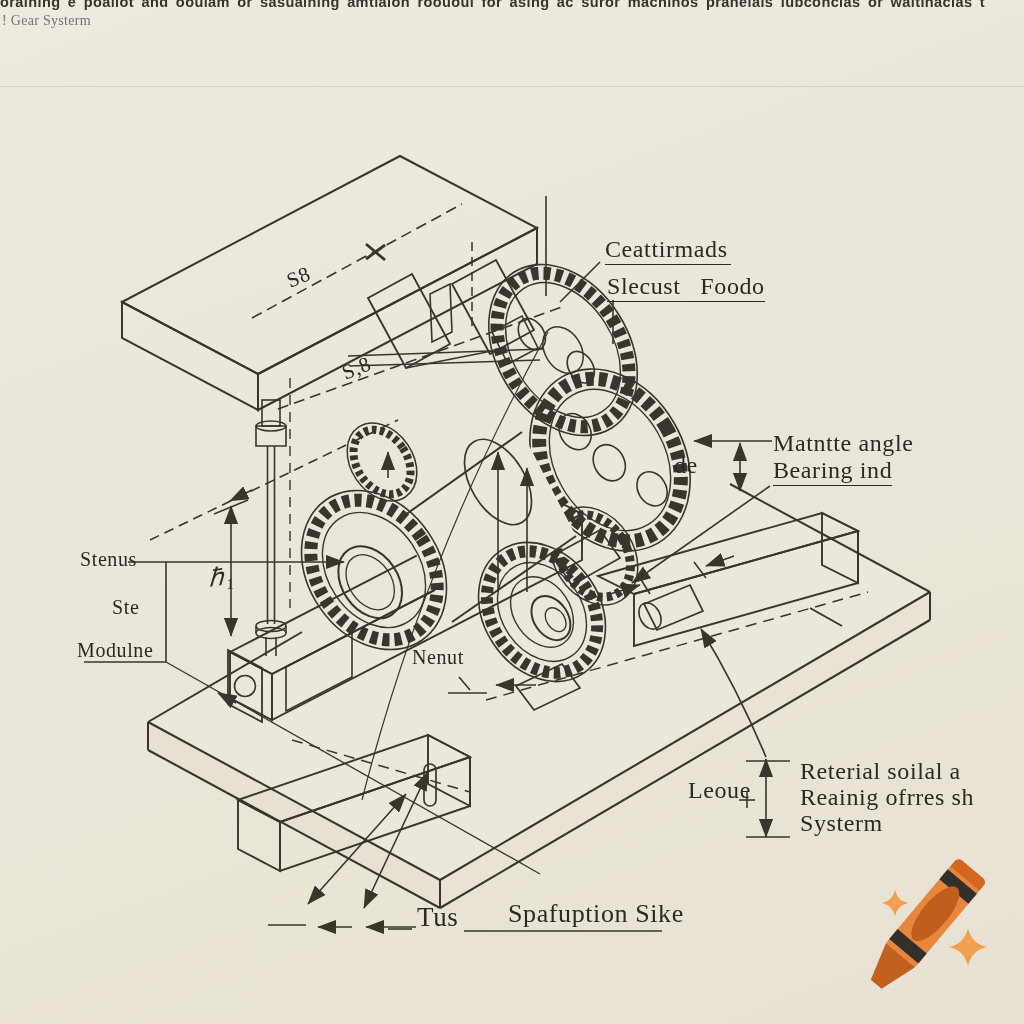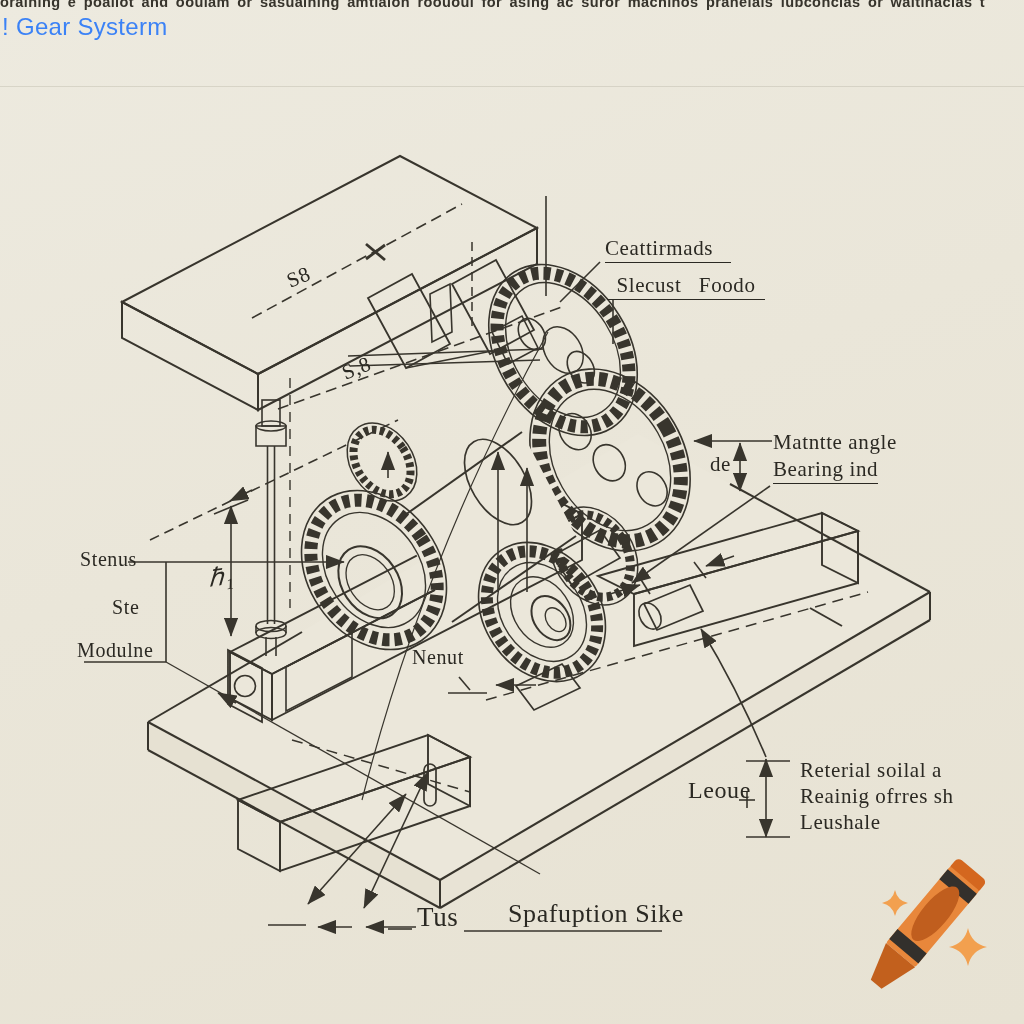--- a/index.html
+++ b/index.html
@@ -8,27 +8,27 @@
     background:linear-gradient(160deg,#edeadf 0%,#eae6d9 45%,#e7e2d3 100%);
     font-family:"Liberation Serif",serif;
   }
   .hdr1{
     position:absolute;top:-6px;left:0;width:1030px;height:18px;overflow:hidden;
     font-family:"Liberation Sans",sans-serif;font-weight:bold;font-size:14.5px;
     color:#37342c;letter-spacing:.4px;word-spacing:3px;white-space:nowrap;
   }
   .hdr2{
     position:absolute;top:13px;left:2px;
-    font-family:Liberation Sans, sans-serif;font-size:24px;color:#3b82f6;
+    font-family:Liberation Serif, serif;font-size:14px;color:#737373;
     letter-spacing:.3px;white-space:nowrap;
   }
   .sheet-edge{position:absolute;top:86px;left:0;width:1024px;height:1px;
     background:rgba(90,82,66,.14);}
   .lbl{
-    position:absolute;font-family:"Liberation Serif",serif;font-size:21px;
+    position:absolute;font-family:"Liberation Serif",serif;font-size:24px;
     color:#2b2923;letter-spacing:.6px;white-space:pre;
   }
   .und{border-bottom:1.7px solid #2b2923;padding-bottom:1px;}
   .rot{transform:rotate(-22deg);font-size:21px;}
   .hsym{font-style:italic;font-size:25px;transform:rotate(-8deg);}
   svg{position:absolute;top:0;left:0;}
   .ink{stroke:#38352d;fill:none;}
 </style>
 </head>
 <body>
@@ -259,32 +259,32 @@
     </g>
     <path transform="translate(895,903)" d="M0,-13 Q2.3,-2.3 13,0 Q2.3,2.3 0,13 Q-2.3,2.3 -13,0 Q-2.3,-2.3 0,-13 Z" fill="#f2a04f"></path>
     <path transform="translate(968,947)" d="M0,-19 Q3.4,-3.4 19,0 Q3.4,3.4 0,19 Q-3.4,3.4 -19,0 Q-3.4,-3.4 0,-19 Z" fill="#f2a04f"></path>
   </g>
 </svg>
 
 <div class="lbl rot" style="left:287px;top:265px;">S8</div>
 <div class="lbl rot" style="left:342px;top:356px;">S,8</div>
 
 <div class="lbl und" style="left:605px;top:236px;min-width:126px;">Ceattirmads</div>
-<div class="lbl und" style="left:607px;top:273px;min-width:158px;text-align:center;">Slecust   Foodo</div>
+<div class="lbl und" style="left:607px;top:273px;min-width:158px;">Slecust   Foodo</div>
 
 <div class="lbl" style="left:773px;top:430px;font-family:Liberation Serif, serif;">Matntte angle</div>
 <div class="lbl und" style="left:773px;top:457px;">Bearing ind</div>
-<div class="lbl" style="left:710px;top:452px;">de</div>
+<div class="lbl" style="left:674px;top:452px;">de</div>
 
 <div class="lbl" style="left:52px;top:548px;font-size:20px;margin-left:28px;">Stenus</div>
 <div class="lbl" style="left:112px;top:596px;font-size:20px;">Ste</div>
 <div class="lbl" style="left:77px;top:639px;font-size:20px;">Modulne</div>
 <div class="lbl hsym" style="left:208px;top:558px;">ℏ₁</div>
 
 <div class="lbl" style="left:412px;top:646px;font-size:20px;">Nenut</div>
 
 <div class="lbl" style="left:688px;top:777px;font-size:24px;">Leoue</div>
 <div class="lbl" style="left:800px;top:758px;font-family:Liberation Serif, serif;">Reterial soilal a</div>
 <div class="lbl" style="left:800px;top:784px;">Reainig ofrres sh</div>
-<div class="lbl" style="left:800px;top:810px;">Leushale</div>
+<div class="lbl" style="left:800px;top:810px;">Systerm</div>
 
 <div class="lbl" style="left:417px;top:902px;font-size:27px;">Tus</div>
 <div class="lbl" style="left:508px;top:899px;font-size:26px;">Spafuption Sike</div>
 
 </body></html>

